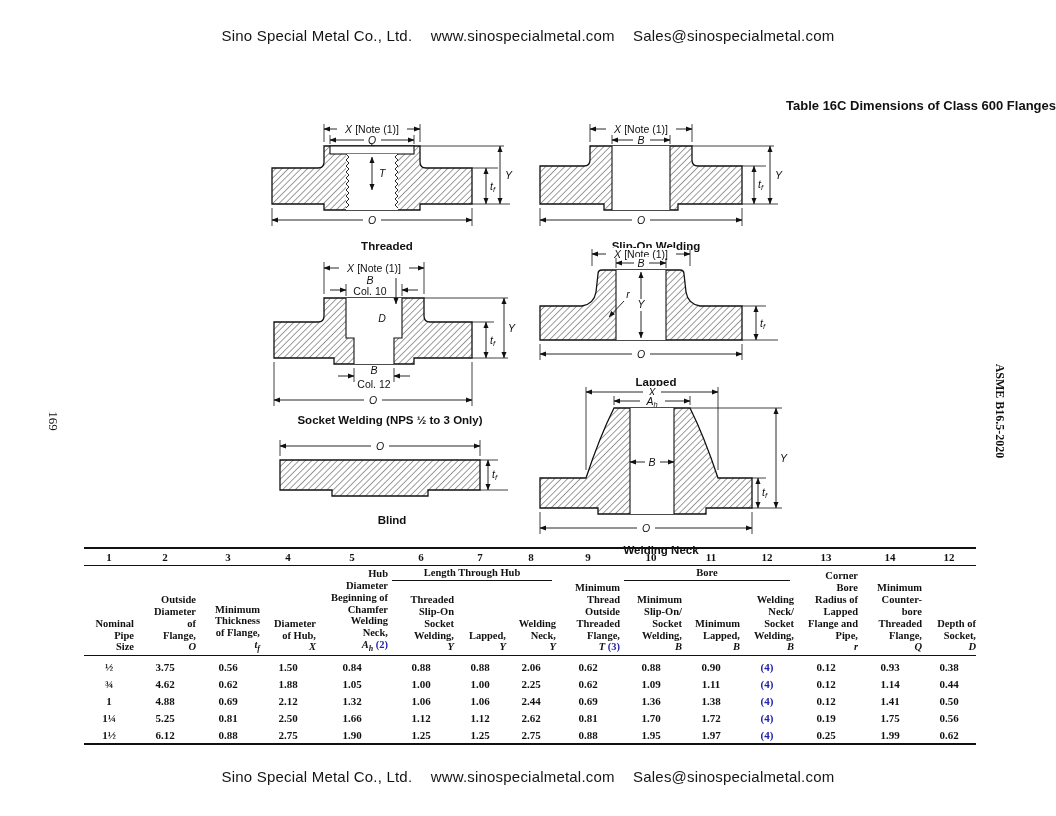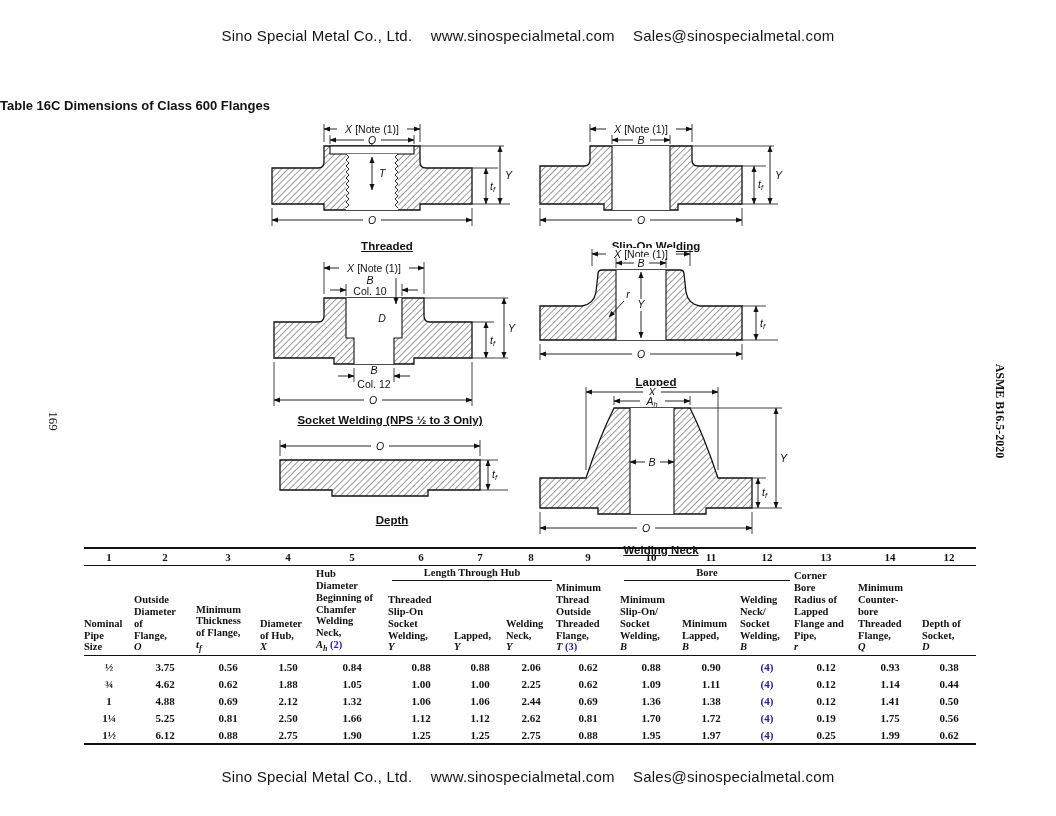--- a/index.html
+++ b/index.html
@@ -4,29 +4,29 @@
 <style>
   html,body{margin:0;padding:0;}
   body{width:1056px;height:816px;position:relative;background:#fff;overflow:hidden;
        font-family:"Liberation Sans",sans-serif;color:#111;}
   .pageheader{position:absolute;top:27px;left:0;width:1056px;text-align:center;
               font-size:15px;color:#151515;letter-spacing:.2px;}
   .pageheader span{margin:0 7px;}
   .pagefooter{position:absolute;top:768px;left:0;width:1056px;text-align:center;
               font-size:15px;color:#151515;letter-spacing:.2px;}
   .pagefooter span{margin:0 7px;}
-  .title{position:absolute;top:98px;left:0;width:1056px;text-align:left;
+  .title{position:absolute;top:98px;left:0;width:1056px;text-align:right;
          font-weight:bold;font-size:13px;}
   .pagenum{position:absolute;left:32px;top:412px;width:40px;height:18px;
            transform:rotate(90deg);font-family:"Liberation Serif",serif;
            font-size:13px;text-align:center;}
   .spec{position:absolute;left:940px;top:404px;width:120px;height:14px;
         transform:rotate(90deg);font-family:"Liberation Serif",serif;
         font-weight:bold;font-size:12px;text-align:center;}
-  .diag{position:absolute;text-decoration:underline;}
+  .diag{position:absolute;}
   .caption{font-weight:bold;font-size:11.5px;text-align:center;margin-top:2px;}
   
   .body{fill:url(#hatch);stroke:#111;stroke-width:1.3;stroke-linejoin:miter;}
   .wh{fill:#fff;}
   .whs{fill:#fff;stroke:#111;stroke-width:1.1;}
   .ol{stroke:#111;stroke-width:1.1;fill:none;}
   .dim{stroke:#111;stroke-width:.9;fill:none;marker-start:url(#arr);marker-end:url(#arr);}
   .dime{stroke:#111;stroke-width:.9;fill:none;marker-end:url(#arr);}
   .ext{stroke:#111;stroke-width:.8;}
   .thr{stroke:#111;stroke-width:.9;fill:none;}
@@ -34,21 +34,21 @@
           fill:#111;text-anchor:middle;}
   .rm{font-style:normal;}
   .st{text-anchor:start;}
   .lblbg{fill:#fff;}
   
   .tablewrap{position:absolute;left:84px;top:547px;}
   table.dtable{border-collapse:collapse;table-layout:fixed;width:892px;
       font-family:"Liberation Serif",serif;font-weight:bold;font-size:11px;color:#111;
       border-top:2px solid #111;border-bottom:2px solid #111;}
   tr.nums td{border-bottom:1.2px solid #111;height:16px;text-align:center;padding:0;}
-  td.hcell{vertical-align:bottom;text-align:left;font-size:10.5px;line-height:1.13;
+  td.hcell{vertical-align:bottom;text-align:right;font-size:10.5px;line-height:1.13;
            padding:2px 0 2px;}
   td.group{vertical-align:top;text-align:center;font-size:10.5px;padding:1px 4px 0;}
   td.group span{display:block;border-bottom:1px solid #111;padding-bottom:2px;}
   .sym{font-style:italic;}
   .sym sub{font-size:8px;}
   tr.drow td{height:17px;text-align:center;padding:0;}
   tr.drow:first-child td{border-top:1.5px solid #111;padding-top:2px;}
   .blue{color:#2222aa;}
 </style>
 </head>
@@ -234,21 +234,21 @@
         <line class="ext" x1="208" y1="20" x2="208" y2="4"></line>
       <line class="dim" x1="8" y1="10" x2="208" y2="10"></line>
       <rect class="lblbg" x="99" y="4" width="18" height="11"></rect>
       <text class="dimlbl" x="108" y="14">O</text>
       <line class="ext" x1="208" y1="24" x2="226" y2="24"></line>
         <line class="ext" x1="208" y1="54" x2="236" y2="54"></line>
       <line class="dim" x1="216" y1="24" x2="216" y2="54"></line>
       <text class="dimlbl st" x="220" y="42"><tspan>t</tspan><tspan dy="2" font-size="7.5">f</tspan></text>
     </g>
   </svg>
-  <div class="caption">Depth</div>
+  <div class="caption">Blind</div>
 </div>
 
 <div class="diag" style="left:530px;top:382px;width:262px;">
   <svg width="262" height="156" viewBox="0 0 262 156">
     <path class="body" d="M10,96 L56,96 C68,60 76,42 84,26 L160,26 C168,42 176,60 188,96 L222,96 L222,126 L176,126 L176,132 L68,132 L68,126 L10,126 Z"></path>
     <rect class="wh" x="100" y="26" width="44" height="106"></rect>
     <line class="ol" x1="100" y1="26" x2="100" y2="132"></line>
       <line class="ol" x1="144" y1="26" x2="144" y2="132"></line>
     <g>
       <line class="ext" x1="56" y1="88" x2="56" y2="5"></line>

